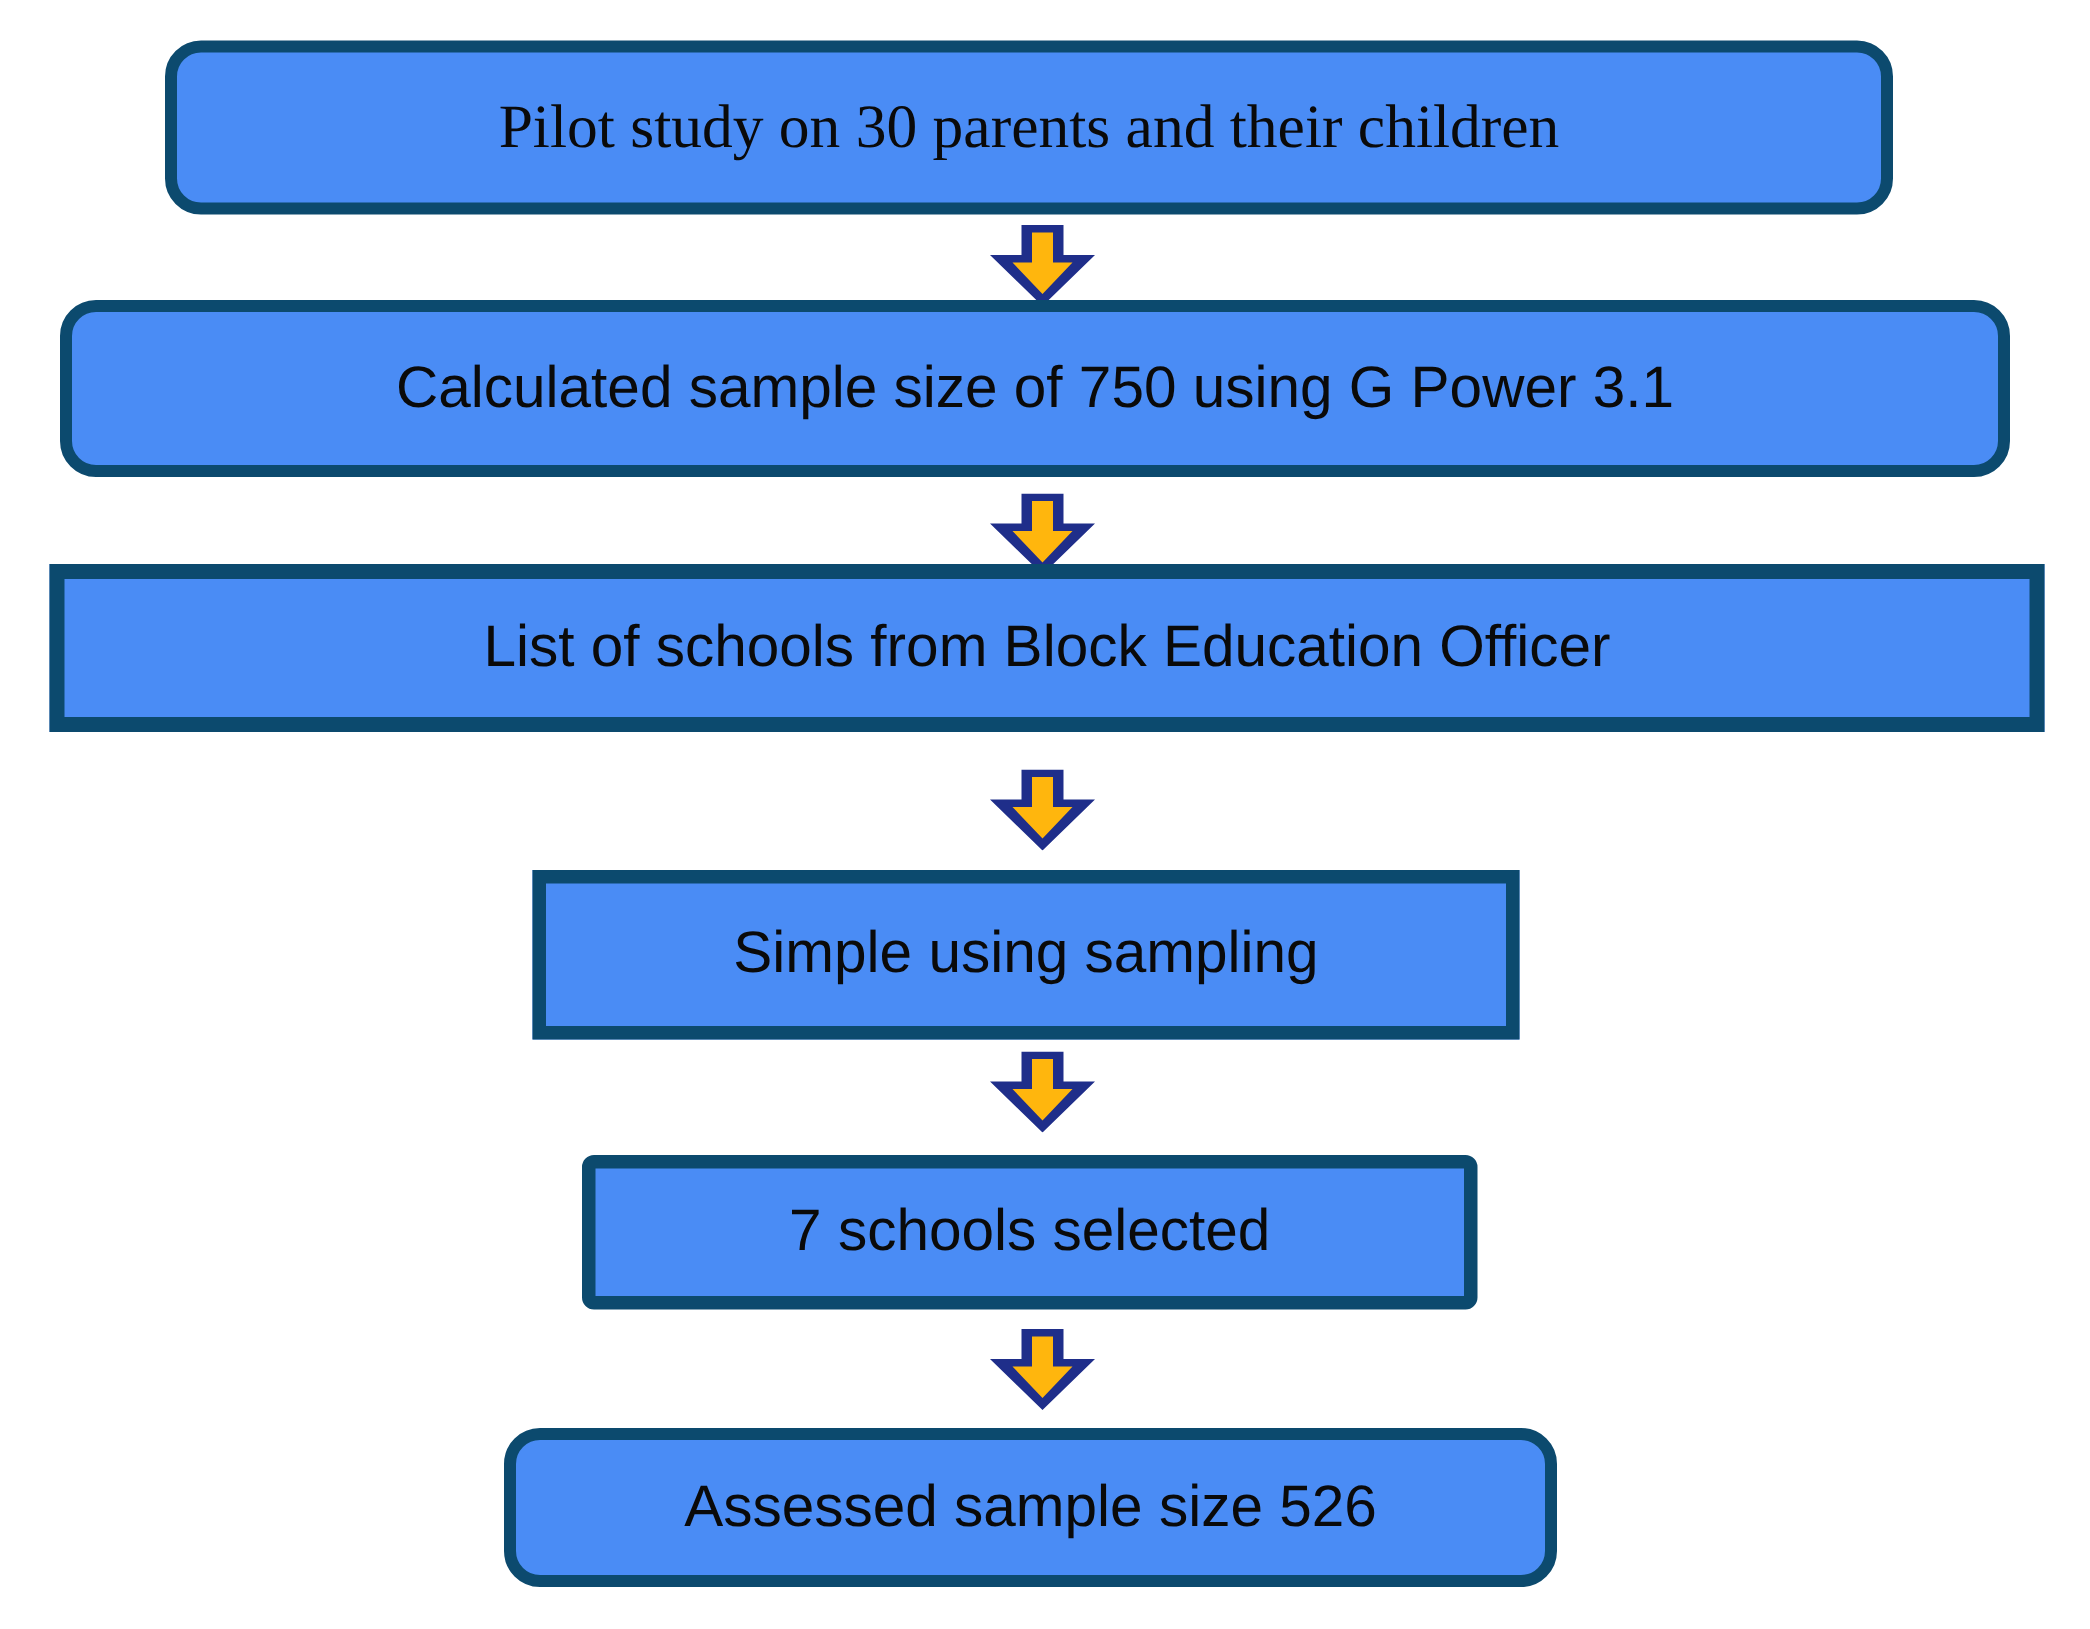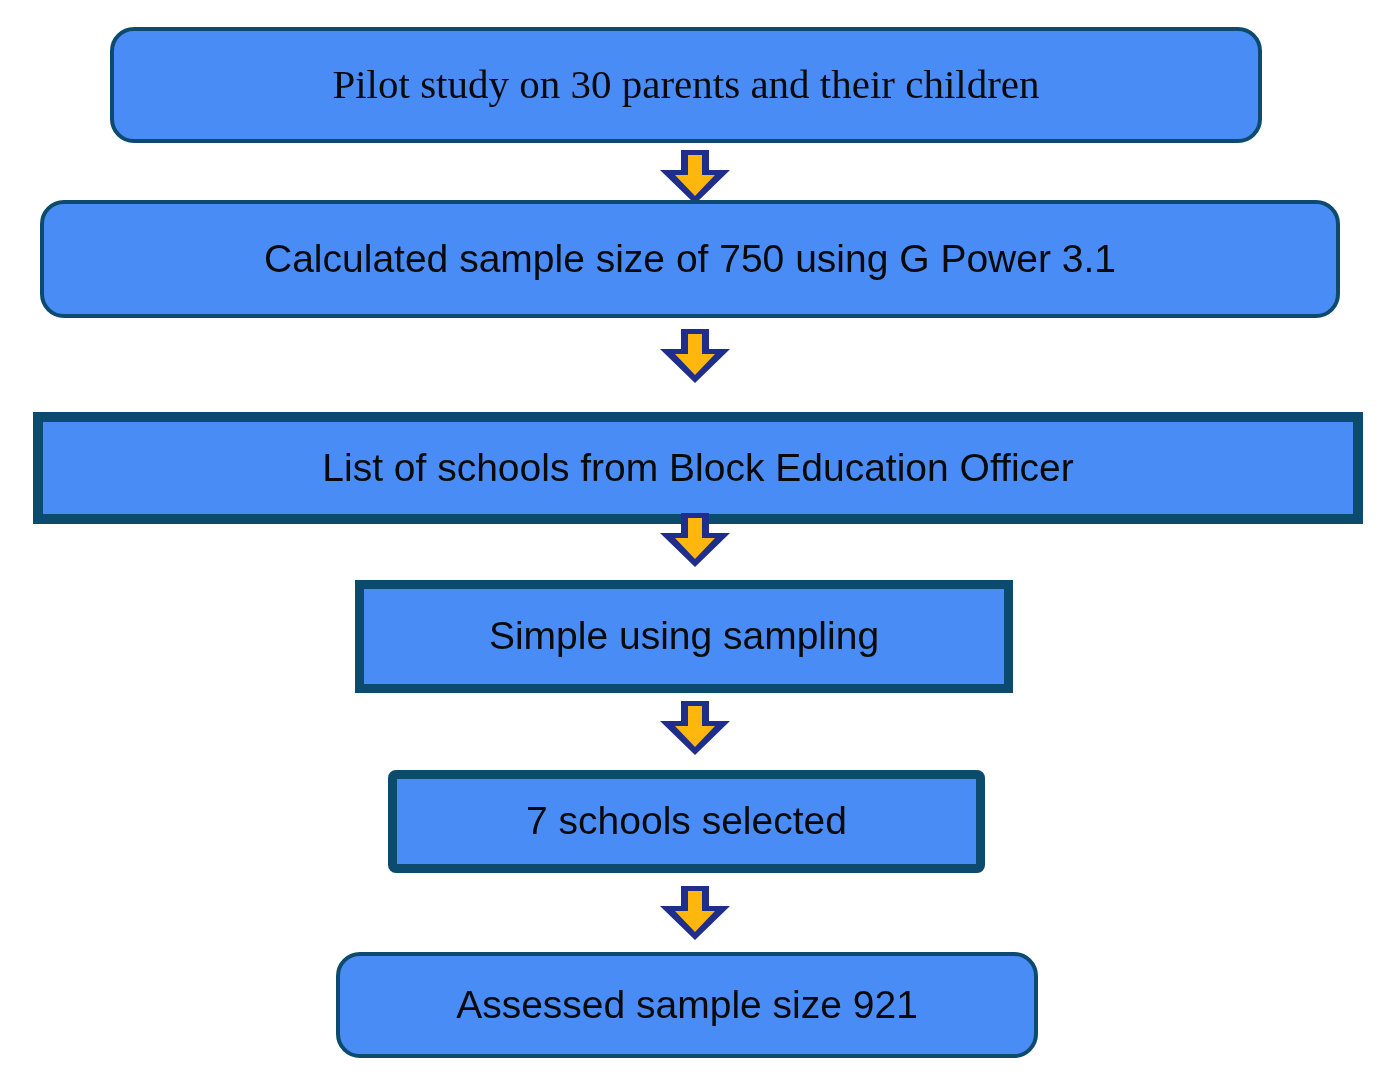--- a/index.html
+++ b/index.html
@@ -11,21 +11,21 @@
     position: relative;
     width: 1393px;
     height: 1086px;
     background: #ffffff;
     overflow: hidden;
     font-family: "Liberation Sans", sans-serif;
   }
   .box {
     position: absolute;
     background: #4A8CF5;
-    border: 4px solid #0c4a6e;
+    border: 8px solid #0c4a6e;
     box-sizing: border-box;
     display: flex;
     align-items: center;
     justify-content: center;
     text-align: center;
     color: #0a0a0a;
   }
   .rounded {
     border-radius: 24px;
   }
@@ -47,21 +47,21 @@
     line-height: 1.15;
   }
   .arrow {
     position: absolute;
     width: 70px;
     height: 54px;
   }
   
   #step-1 { left: 110px; top: 27px;  width: 1152px; height: 116px; }
   #step-2 { left: 40px;  top: 200px; width: 1300px; height: 118px; }
-  #step-3 { left: 33px;  top: 412px; width: 1330px; height: 112px; border-width: 10px; }
+  #step-3 { left: 33px;  top: 376px; width: 1330px; height: 112px; border-width: 10px; }
   #step-4 { left: 355px; top: 580px; width: 658px;  height: 113px; border-width: 9px; }
   #step-5 { left: 388px; top: 770px; width: 597px;  height: 103px; border-width: 9px; border-radius: 8px; }
   #step-6 { left: 336px; top: 952px; width: 702px;  height: 106px; }
   #arrow-1 { left: 660px; top: 150px; }
   #arrow-2 { left: 660px; top: 329px; }
   #arrow-3 { left: 660px; top: 513px; }
   #arrow-4 { left: 660px; top: 701px; }
   #arrow-5 { left: 660px; top: 886px; }
 </style>
 </head>
@@ -108,16 +108,16 @@
   <div class="box rounded sans-text" id="step-5">
     <span>7 schools selected</span>
   </div>
 
   <svg class="arrow" id="arrow-5" viewBox="0 0 70 54" aria-hidden="true">
     <polygon points="21,0 49,0 49,20 70,20 35,54 0,20 21,20" fill="#1F2E8A"></polygon>
     <polygon points="28,5 42,5 42,25 55,25 35,46 15,25 28,25" fill="#FFB60D"></polygon>
   </svg>
 
   <div class="box rounded sans-text" id="step-6">
-    <span>Assessed sample size 921</span>
+    <span>Assessed sample size 526</span>
   </div>
 
 </div>
 
 </body></html>

